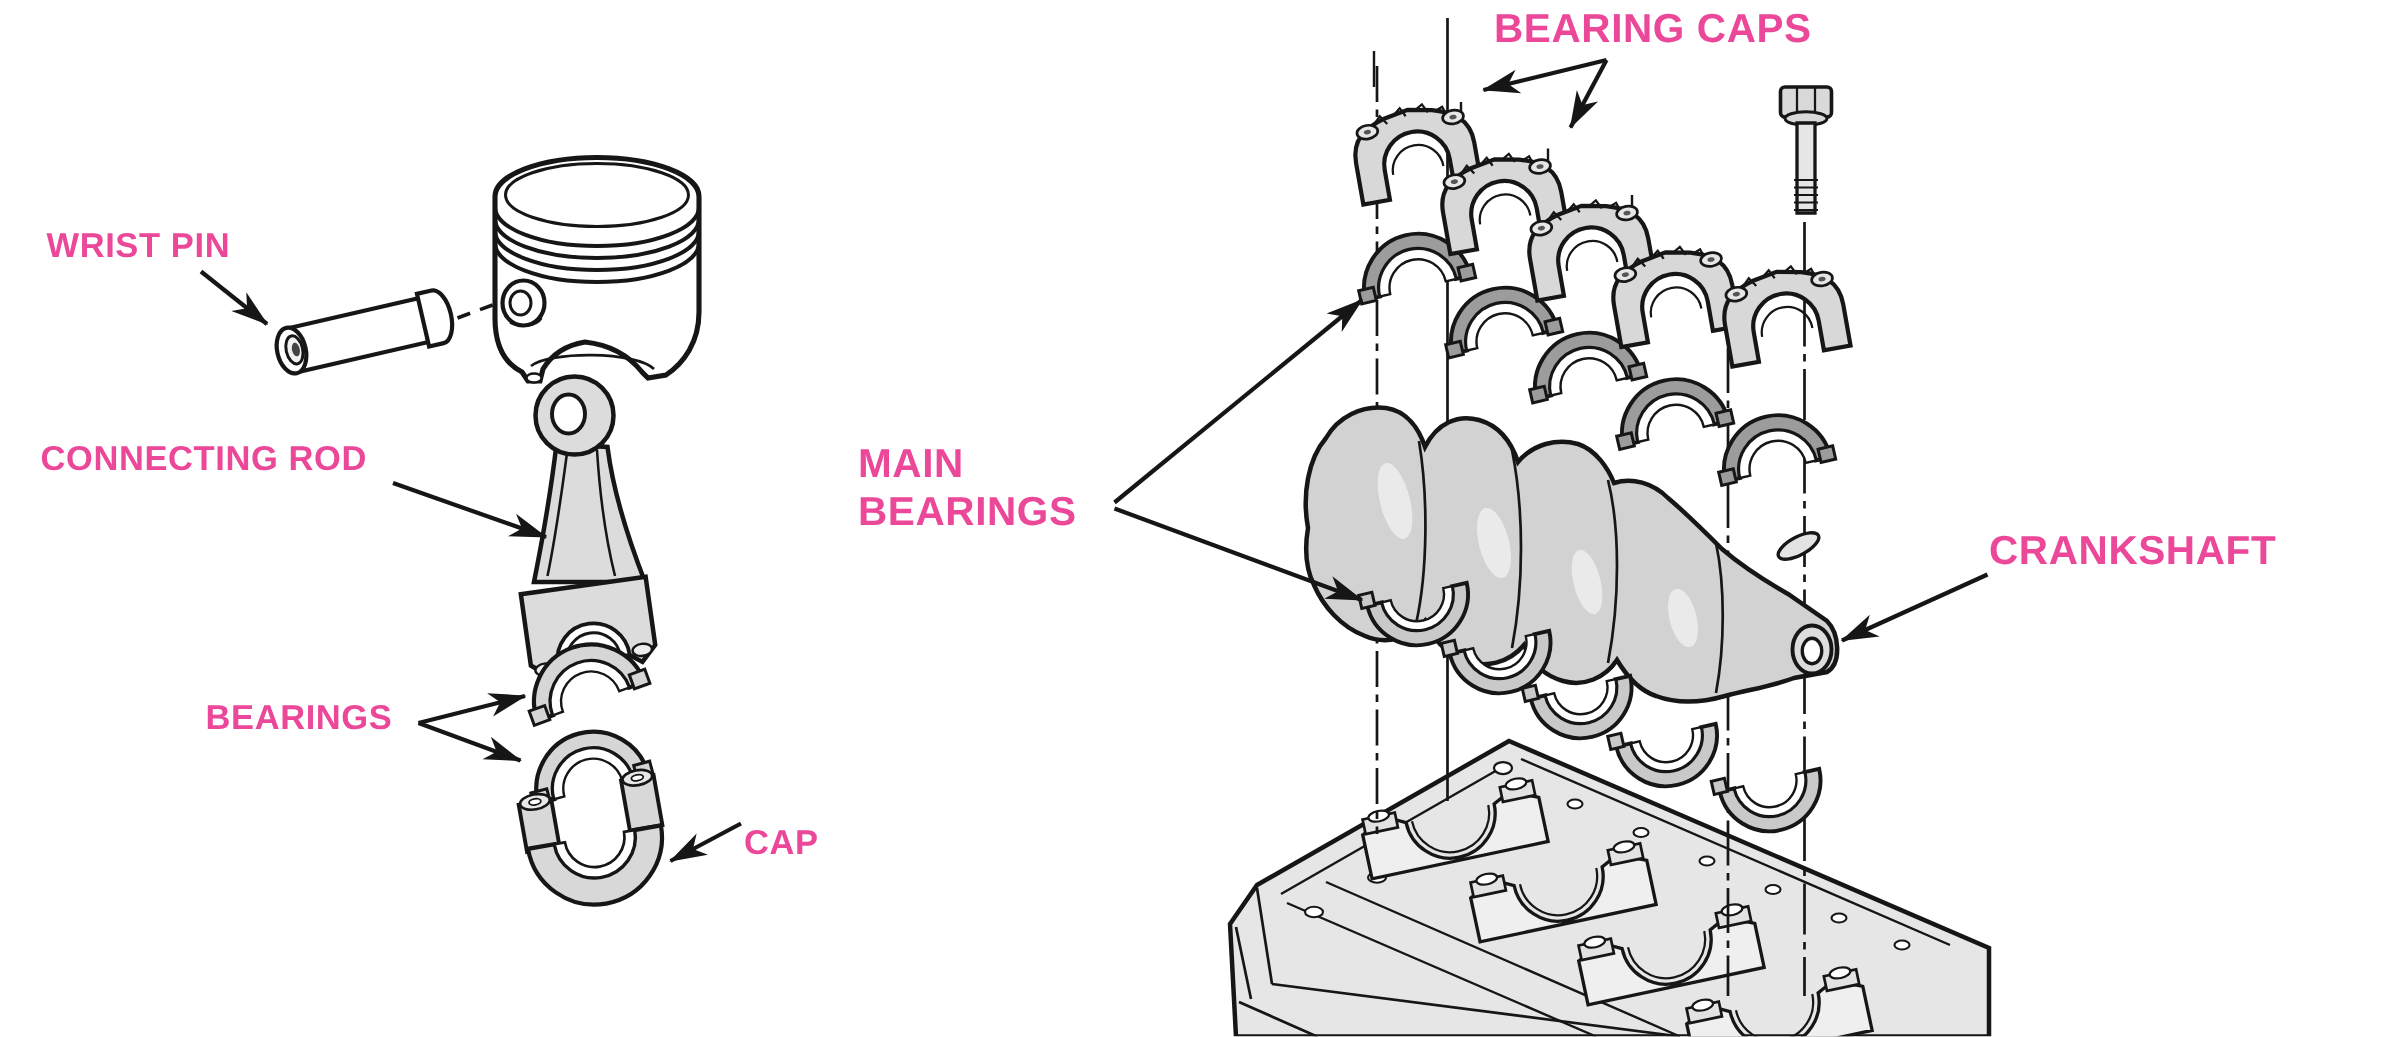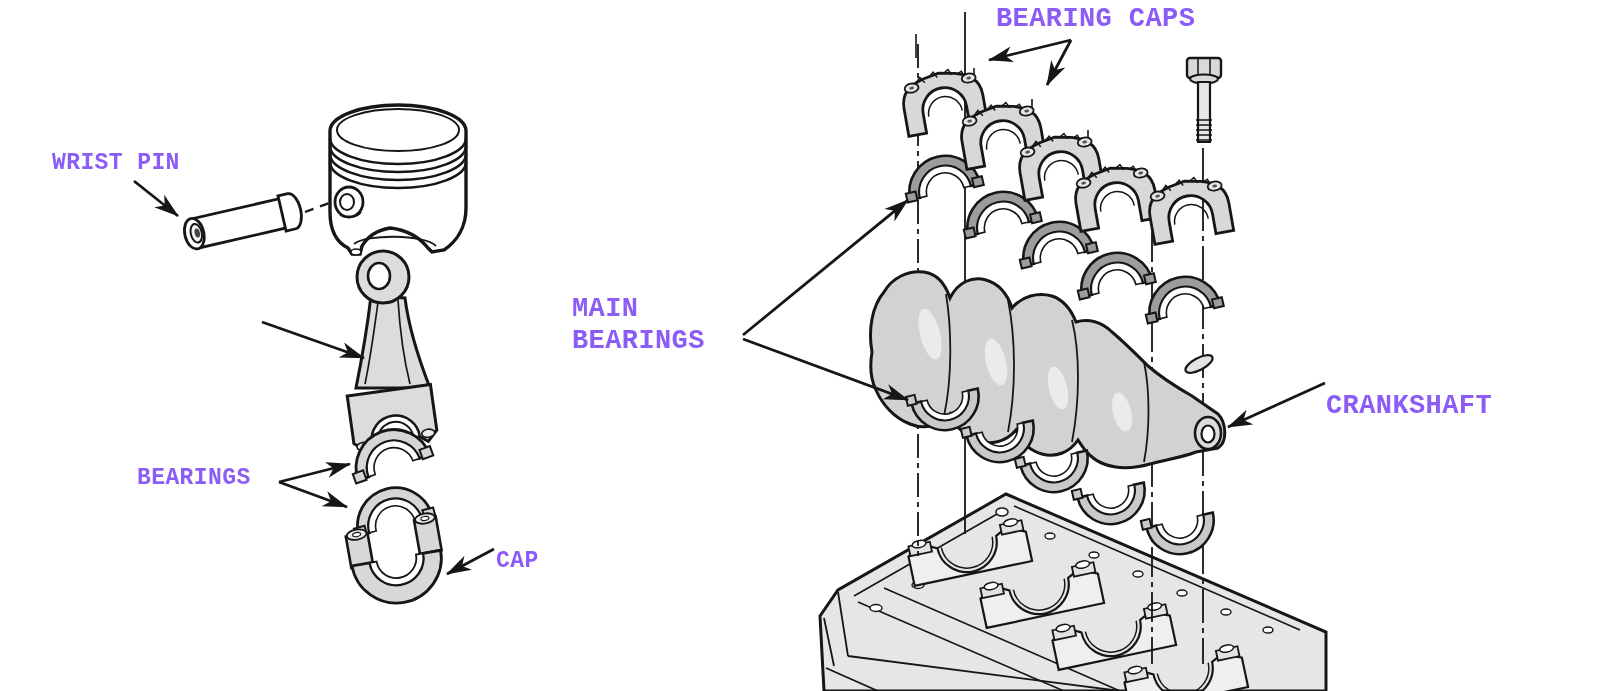--- a/index.html
+++ b/index.html
@@ -2,22 +2,22 @@
 <html><head>
 <meta charset="utf-8">
 <style>
   html,body{margin:0;padding:0;background:#ffffff;}
   .stage{
     position:relative;width:1600px;height:691px;background:#ffffff;overflow:hidden;
     font-family:"Liberation Sans", sans-serif;
   }
   .stage svg{position:absolute;left:0;top:0;}
   .lbl{
-    position:absolute;font-weight:700;color:#8b5cf6;letter-spacing:.4px;
-    font-family:Liberation Mono, monospace;white-space:pre-line;line-height:1.18;
+    position:absolute;font-weight:700;color:#ec4899;letter-spacing:.4px;
+    font-family:Liberation Sans, sans-serif;white-space:pre-line;line-height:1.18;
     user-select:none;
   }
   .lbl.small{font-size:23px;}
   .lbl.big{font-size:27px;}
 </style>
 </head>
 <body>
 
 <div class="stage">
 
@@ -223,21 +223,22 @@
     <line x1="279" y1="482" x2="347" y2="507" marker-end="url(#arw)"></line>
     <line x1="494" y1="549" x2="447" y2="574" marker-end="url(#arw)"></line>
     <line x1="1071" y1="40" x2="989" y2="60" marker-end="url(#arw)"></line>
     <line x1="1071" y1="40" x2="1047" y2="85" marker-end="url(#arw)"></line>
     <line x1="743" y1="335" x2="908" y2="200" marker-end="url(#arw)"></line>
     <line x1="743" y1="339" x2="908" y2="400" marker-end="url(#arw)"></line>
     <line x1="1325" y1="383" x2="1228" y2="427" marker-end="url(#arw)"></line>
   </g>
 </svg>
 
-<div class="lbl small" style="left:52px;top:150px;">WRIST PIN</div>
+<div class="lbl small" style="left:31px;top:150px;">WRIST PIN</div>
+<div class="lbl small" style="left:27px;top:292px;">CONNECTING ROD</div>
 <div class="lbl small" style="left:137px;top:465px;">BEARINGS</div>
 <div class="lbl small" style="left:496px;top:548px;">CAP</div>
 <div class="lbl big" style="left:996px;top:4px;">BEARING CAPS</div>
 <div class="lbl big" style="left:572px;top:294px;">MAIN
 BEARINGS</div>
-<div class="lbl big" style="left:1326px;top:352px;margin-top:39px;">CRANKSHAFT</div>
+<div class="lbl big" style="left:1326px;top:352px;">CRANKSHAFT</div>
 
 </div>
 
 </body></html>

